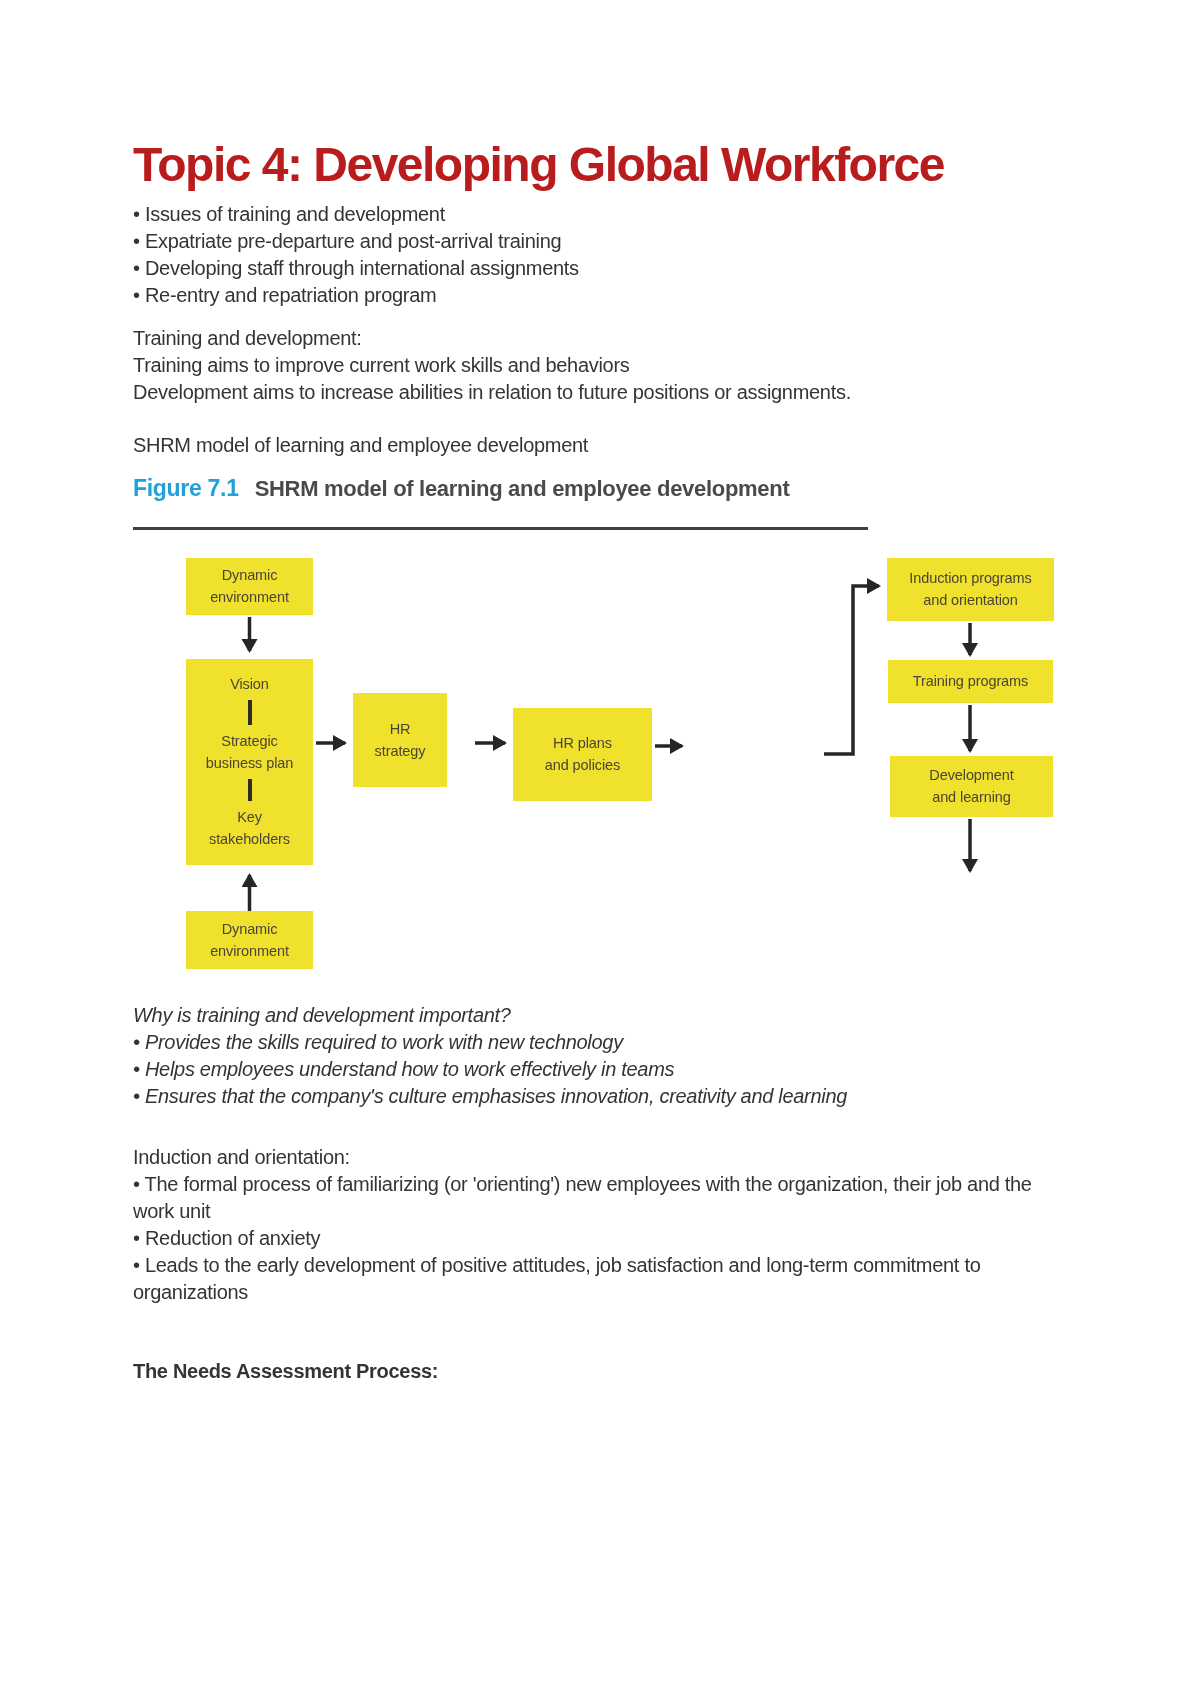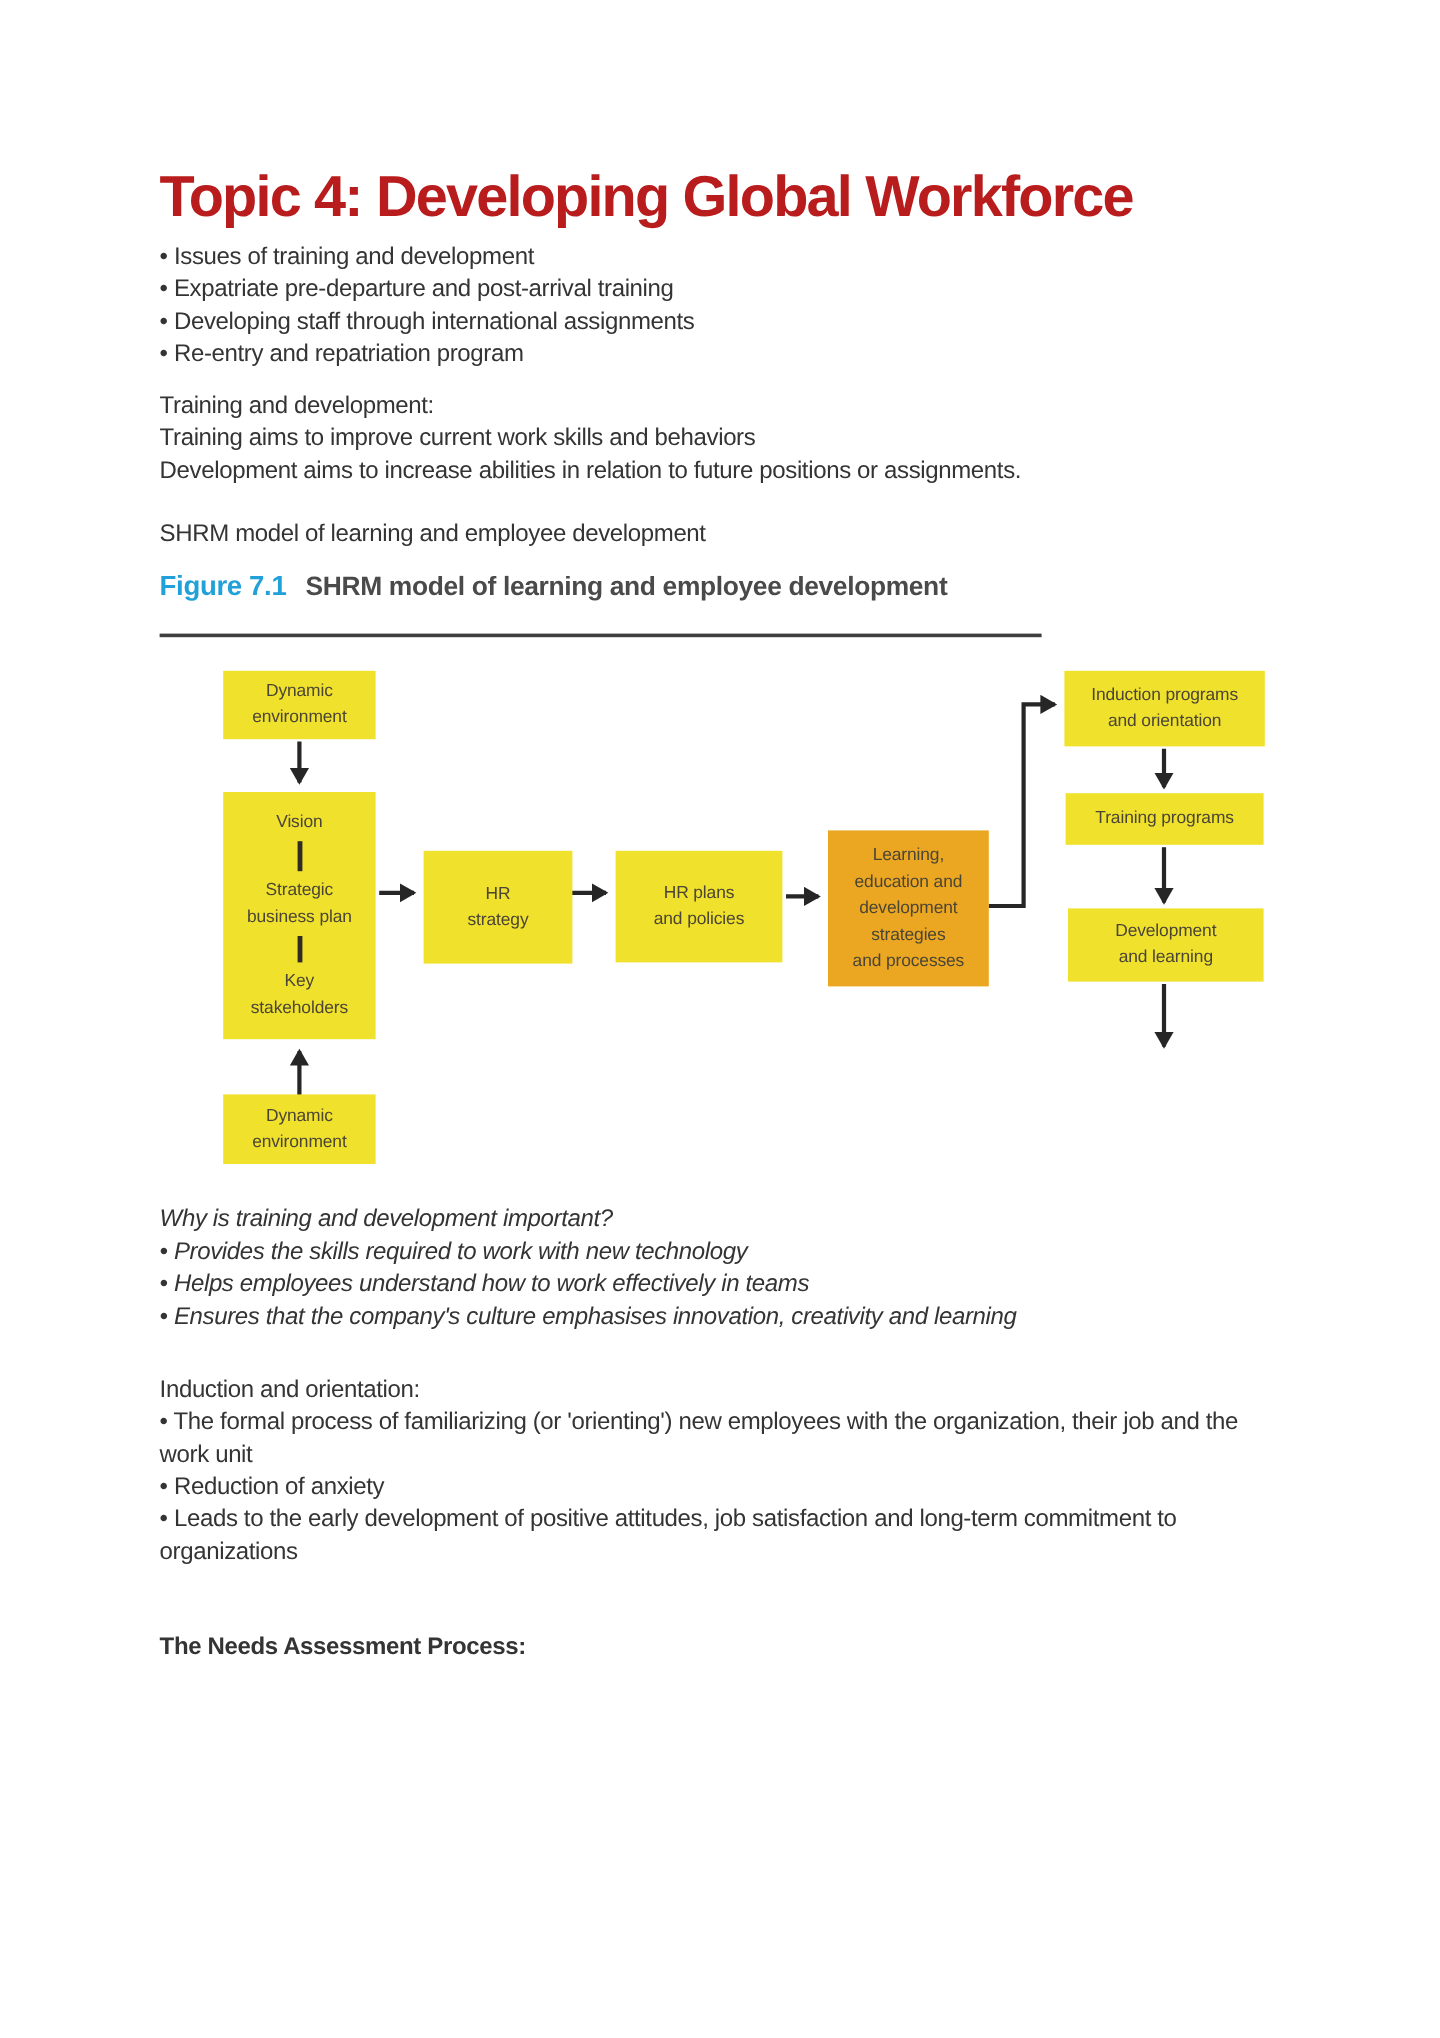--- a/index.html
+++ b/index.html
@@ -105,37 +105,30 @@
         <span>Strategic</span>
         <span>business plan</span>
       </span>
       <i class="vbar vbar-b"></i>
       <span class="grp">
         <span>Key</span>
         <span>stakeholders</span>
       </span>
     </div>
 
-    <div class="node yellow" style="left:353px;top:167px;width:124px;height:94px">
+    <div class="node yellow" style="left:353px;top:152px;width:94px;height:94px">
       <span>HR</span>
       <span>strategy</span>
     </div>
 
     <div class="node yellow" style="left:513px;top:167px;width:139px;height:93px">
       <span>HR plans</span>
       <span>and policies</span>
     </div>
 
-    <div class="node orange" style="left:690px;top:150px;width:134px;height:130px">
-      <span>Learning,</span>
-      <span>education and</span>
-      <span>development</span>
-      <span>strategies</span>
-      <span>and processes</span>
-    </div>
 
     <div class="node yellow" style="left:887px;top:17px;width:167px;height:63px">
       <span>Induction programs</span>
       <span>and orientation</span>
     </div>
 
     <div class="node yellow" style="left:888px;top:119px;width:165px;height:43px">
       <span>Training programs</span>
     </div>
 

